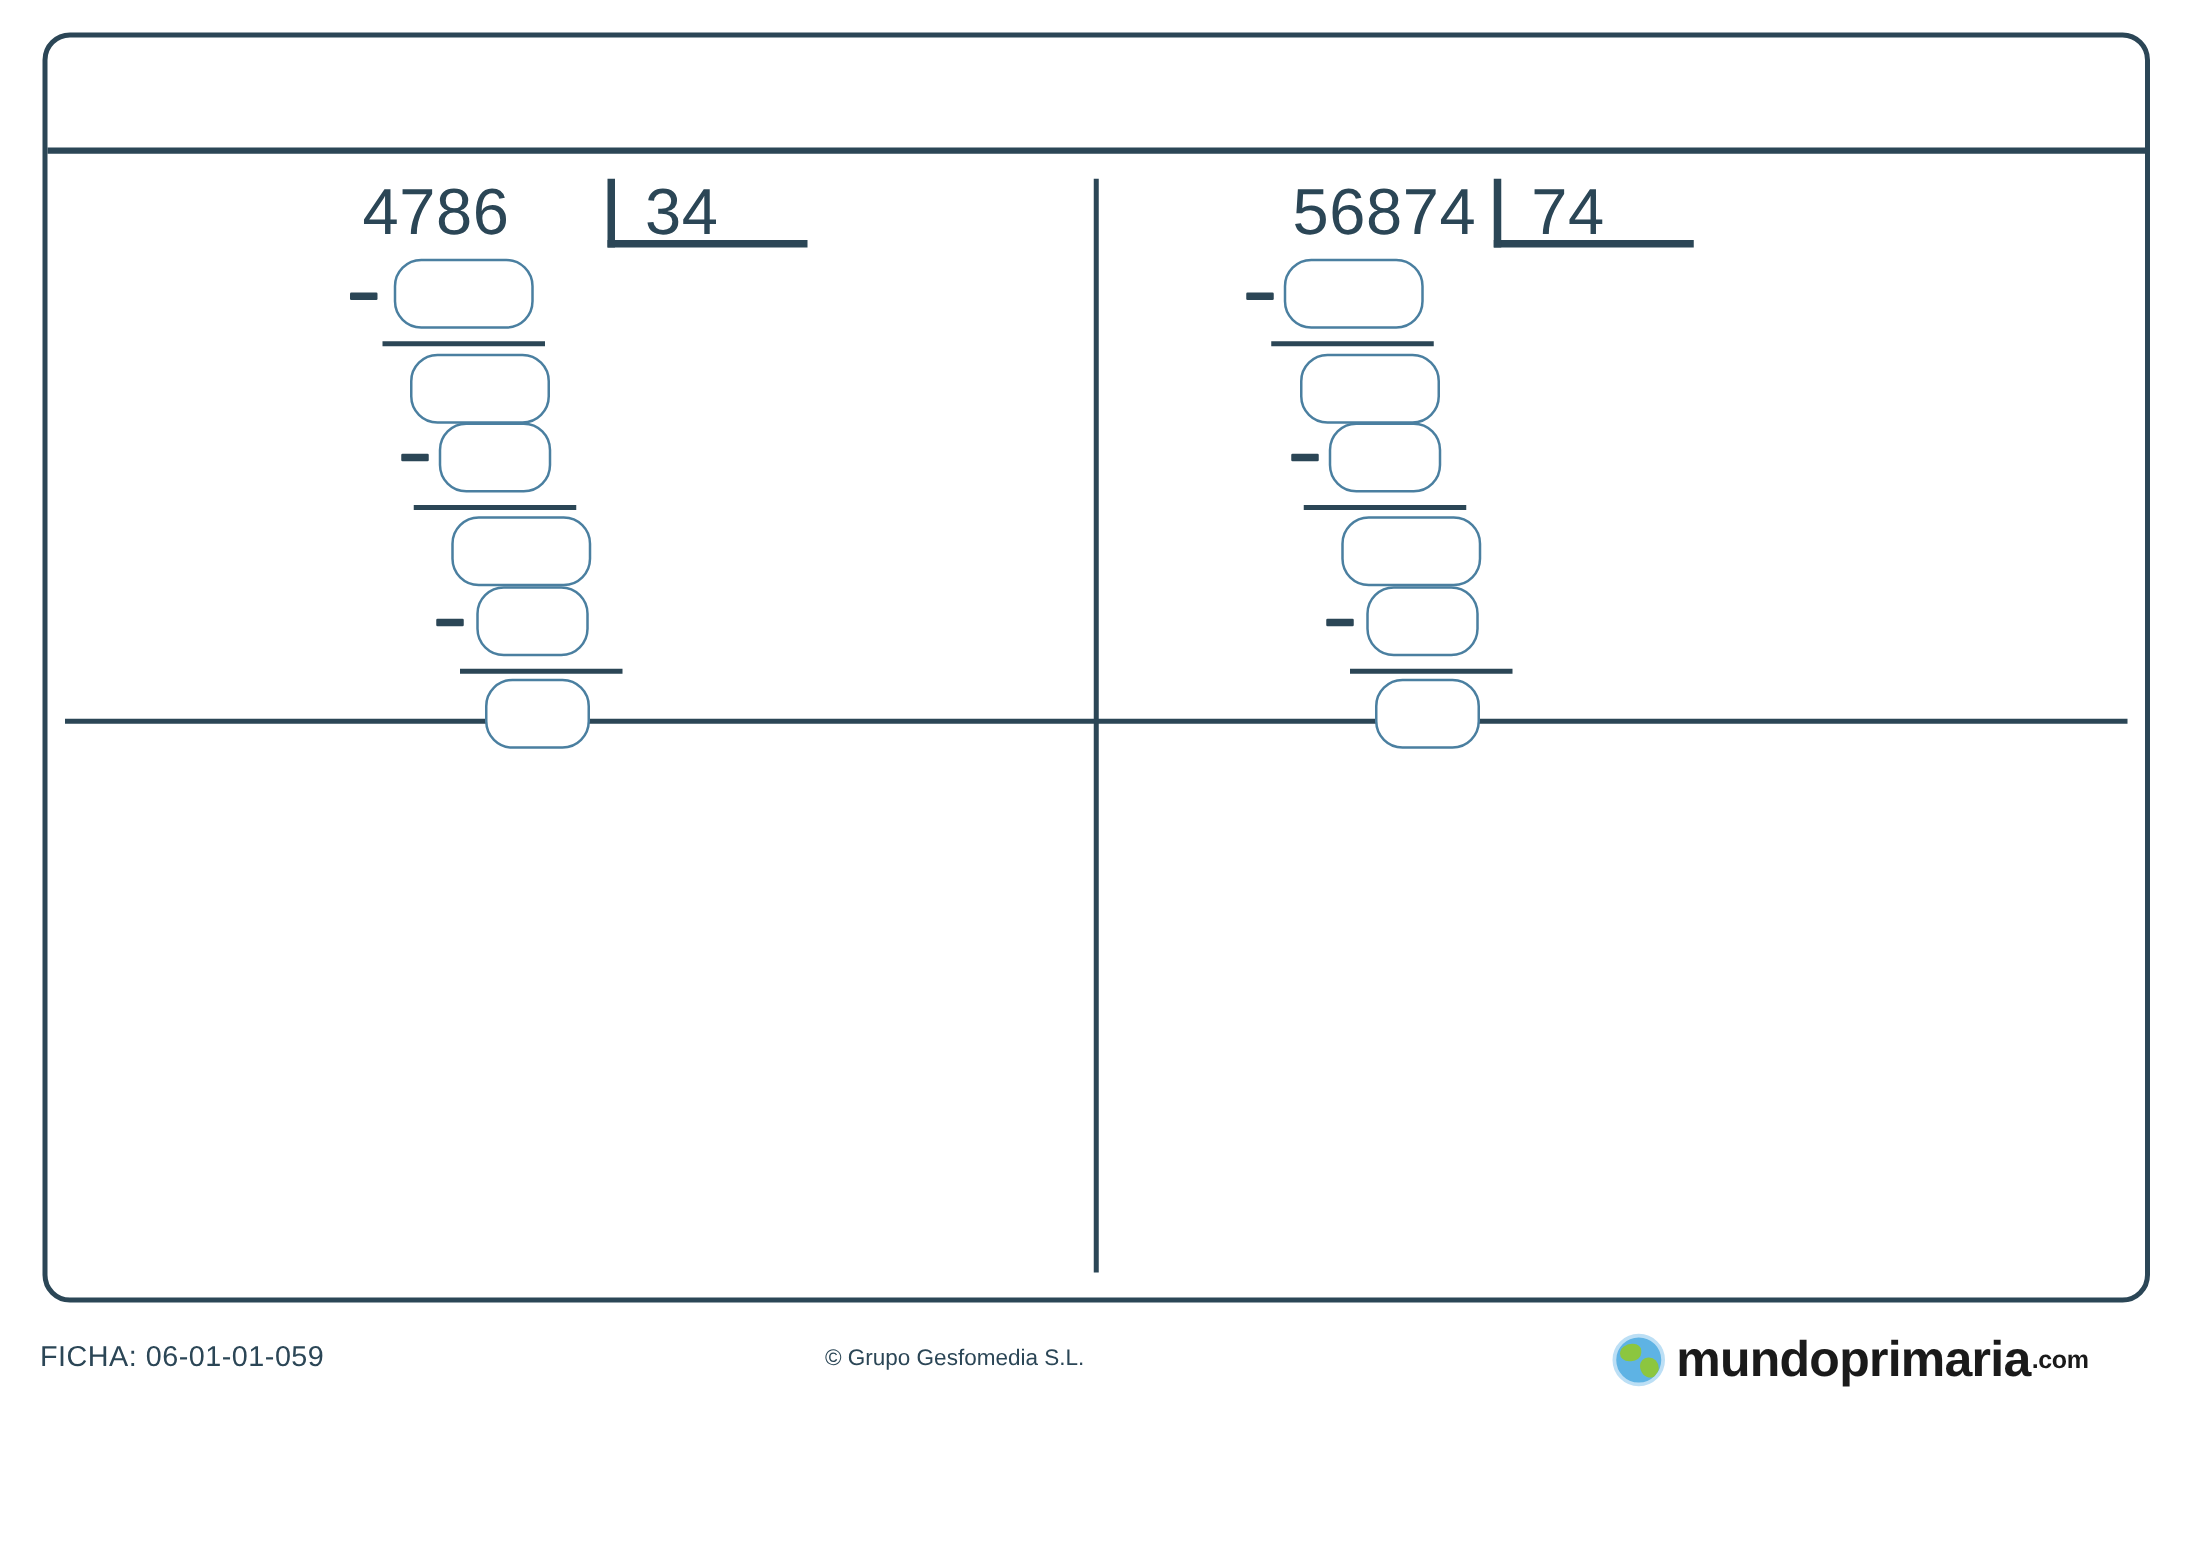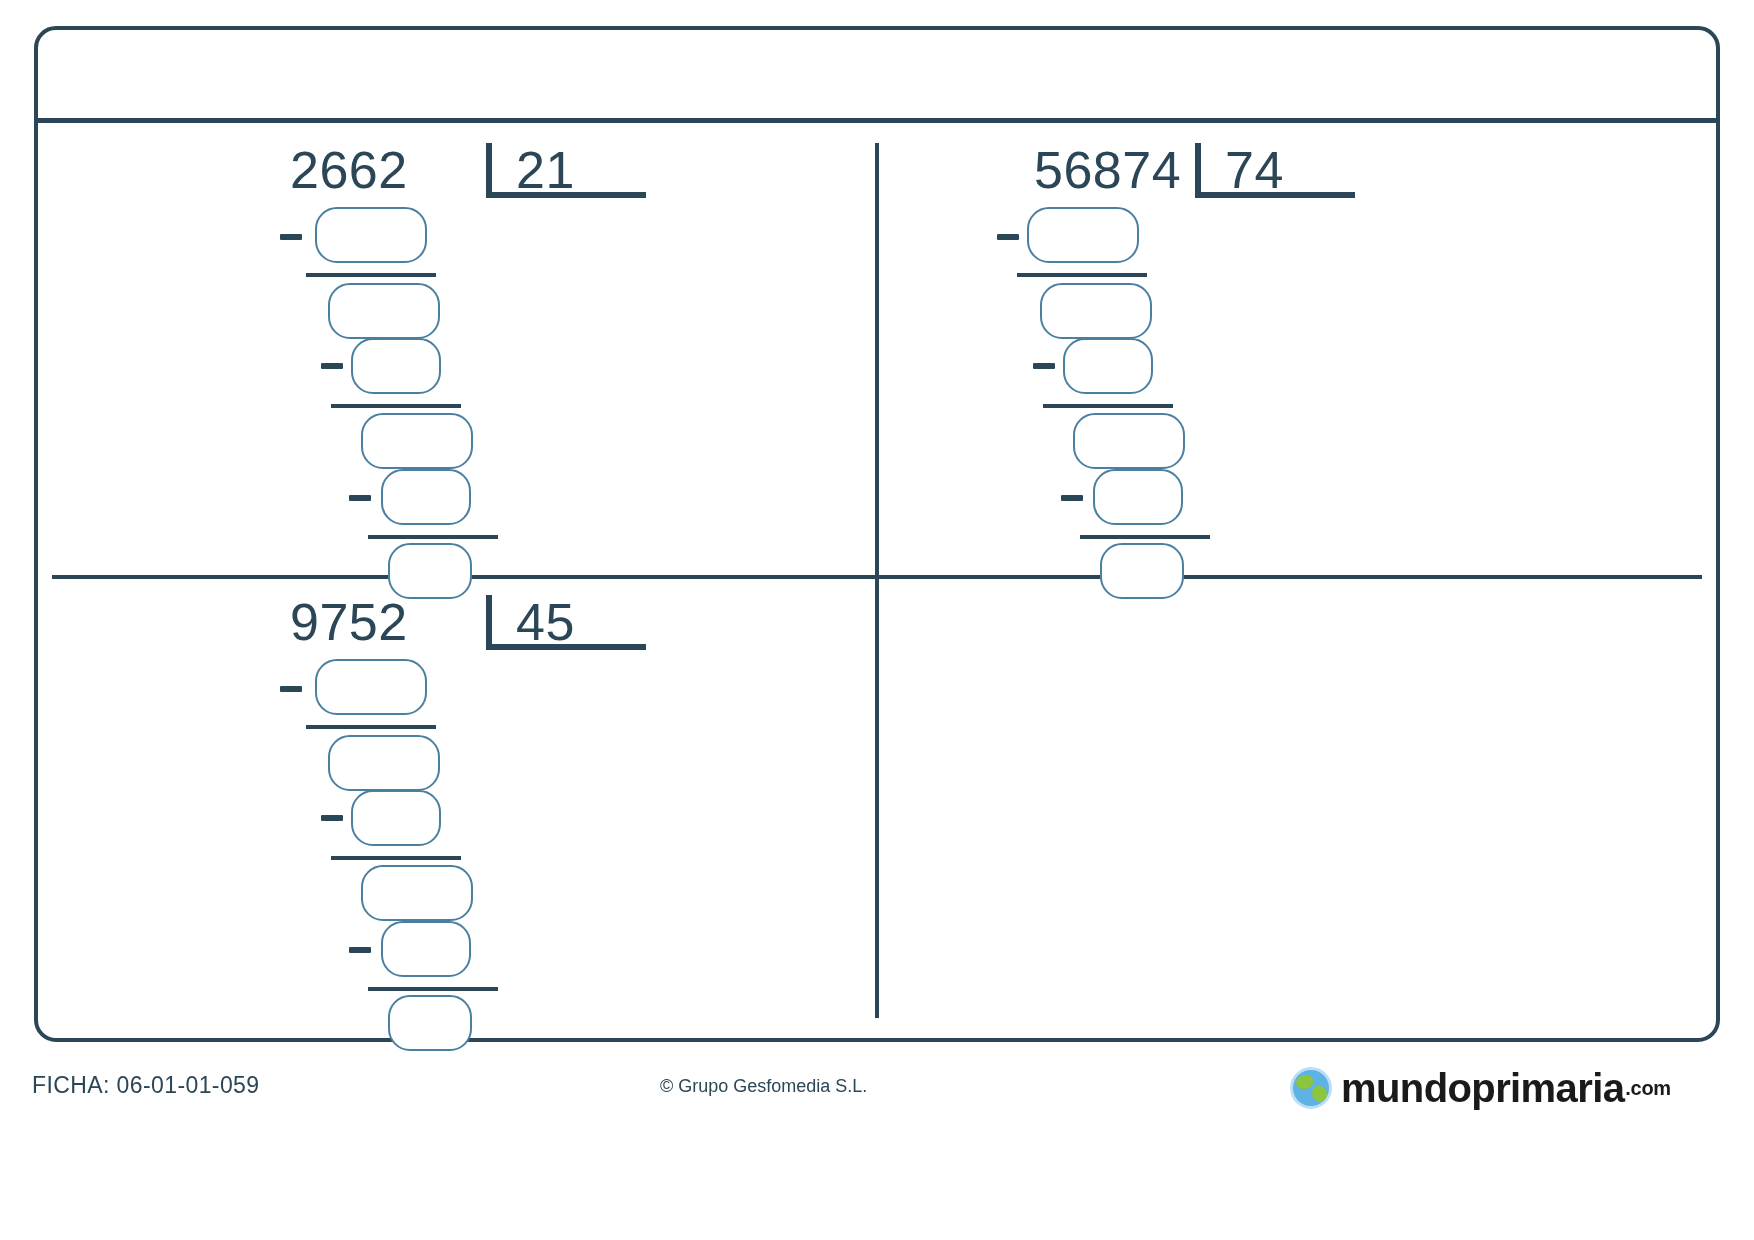--- a/index.html
+++ b/index.html
@@ -229,23 +229,23 @@
 
   <div class="header-rule"></div>
 
   <div class="grid">
     <div class="v-divider"></div>
     <div class="h-divider"></div>
 
     <div class="quad q1">
       <div class="problem">
         <div class="head-row">
-          <div class="dividend" style="left:252px; top:0;">2662</div>
+          <div class="dividend" style="left:252px; top:0;">4786</div>
           <div class="bracket" style="left:448px; top:2px;"></div>
-          <div class="divisor" style="left:478px; top:0;">21</div>
+          <div class="divisor" style="left:478px; top:0;">34</div>
         </div>
 
         <div class="minus" style="left:242px; top:111px;"></div>
         <div class="abox" style="left:277px; top:84px;  width:112px; height:56px;"></div>
         <div class="srule" style="left:268px; top:150px; width:130px;"></div>
 
         <div class="abox" style="left:290px; top:160px; width:112px; height:56px;"></div>
 
         <div class="minus" style="left:283px; top:240px;"></div>
         <div class="abox" style="left:313px; top:215px; width:90px;  height:56px;"></div>
@@ -282,47 +282,20 @@
         <div class="abox" style="left:196px; top:290px; width:112px; height:56px;"></div>
 
         <div class="minus" style="left:184px; top:372px;"></div>
         <div class="abox" style="left:216px; top:346px; width:90px;  height:56px;"></div>
         <div class="srule" style="left:203px; top:412px; width:130px;"></div>
 
         <div class="abox" style="left:223px; top:420px; width:84px;  height:56px;"></div>
       </div>
     </div>
 
-    <div class="quad q3">
-      <div class="problem">
-        <div class="head-row">
-          <div class="dividend" style="left:252px; top:0;">9752</div>
-          <div class="bracket" style="left:448px; top:2px;"></div>
-          <div class="divisor" style="left:478px; top:0;">45</div>
-        </div>
-
-        <div class="minus" style="left:242px; top:111px;"></div>
-        <div class="abox" style="left:277px; top:84px;  width:112px; height:56px;"></div>
-        <div class="srule" style="left:268px; top:150px; width:130px;"></div>
-
-        <div class="abox" style="left:290px; top:160px; width:112px; height:56px;"></div>
-
-        <div class="minus" style="left:283px; top:240px;"></div>
-        <div class="abox" style="left:313px; top:215px; width:90px;  height:56px;"></div>
-        <div class="srule" style="left:293px; top:281px; width:130px;"></div>
-
-        <div class="abox" style="left:323px; top:290px; width:112px; height:56px;"></div>
-
-        <div class="minus" style="left:311px; top:372px;"></div>
-        <div class="abox" style="left:343px; top:346px; width:90px;  height:56px;"></div>
-        <div class="srule" style="left:330px; top:412px; width:130px;"></div>
-
-        <div class="abox" style="left:350px; top:420px; width:84px;  height:56px;"></div>
-      </div>
-    </div>
 
 
   </div>
 </div>
 
 <div class="footer">
   <div class="ficha">FICHA: 06-01-01-059</div>
 
   <div class="copyright">© Grupo Gesfomedia S.L.</div>
 

